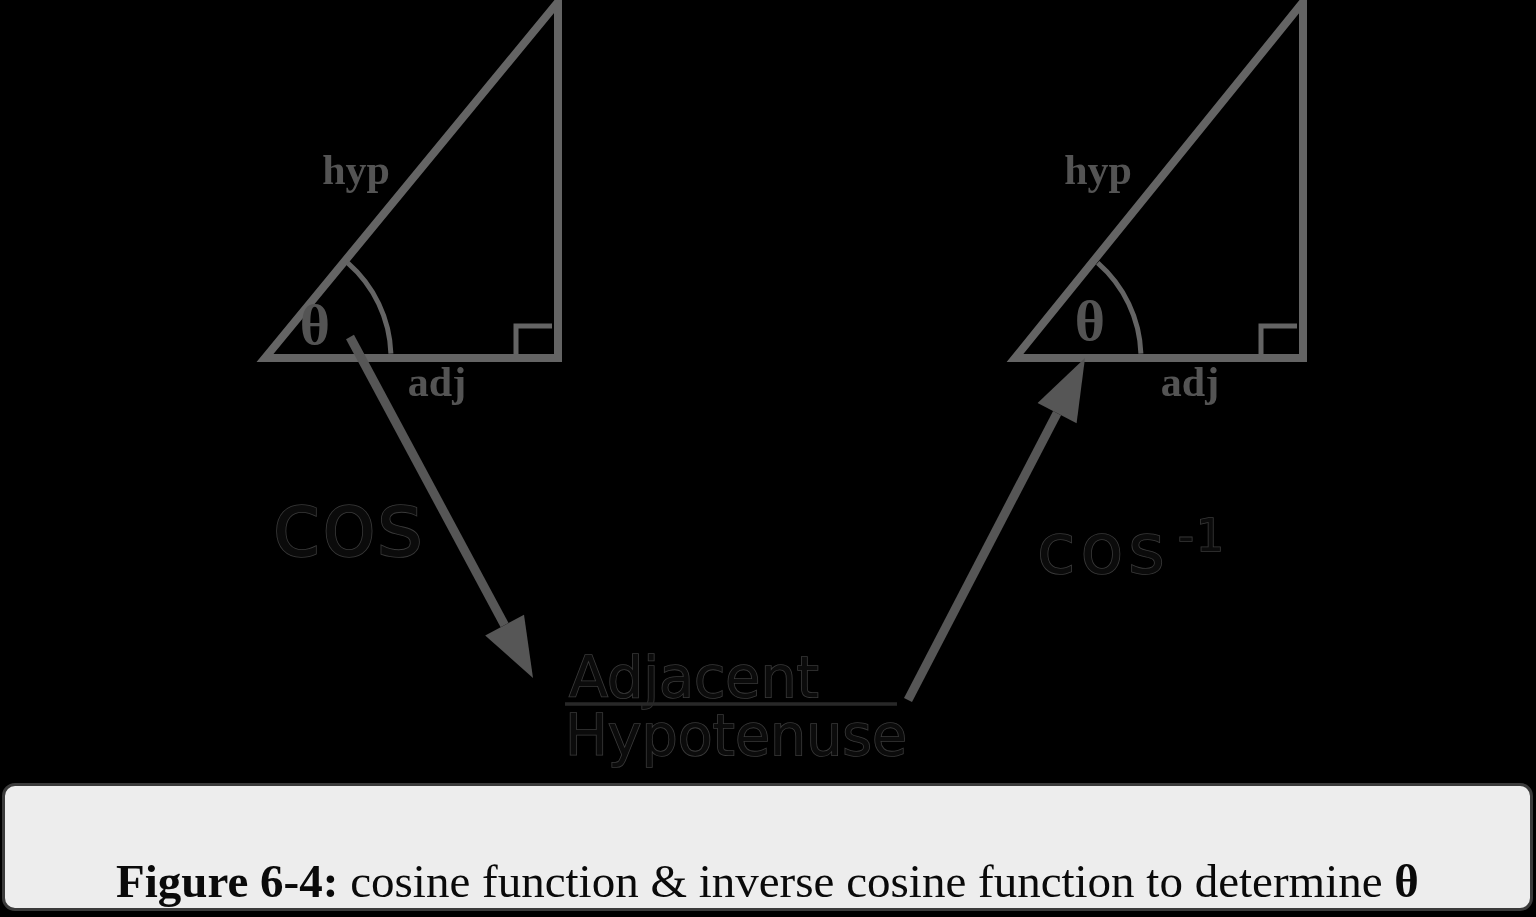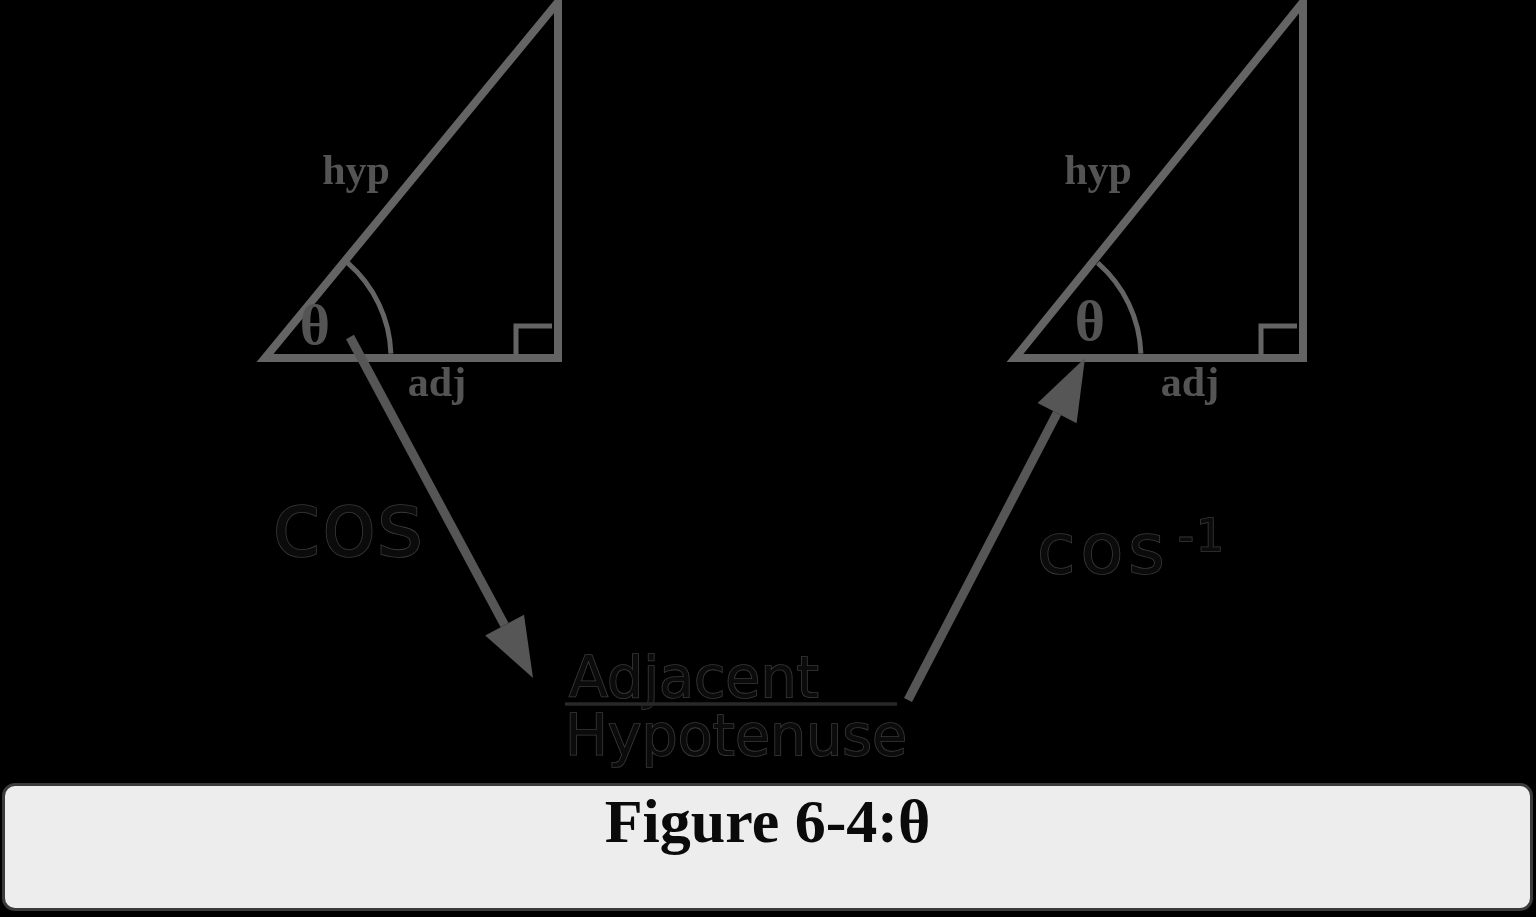--- a/index.html
+++ b/index.html
@@ -40,22 +40,22 @@
   .cos-right { font-size: 70px; letter-spacing: 5px; }
   .cos-sup   { font-size: 44px; letter-spacing: 2px; }
   .frac-text { font-size: 57px; text-anchor: middle; }
   .frac-bar  { stroke: var(--fraction-bar); stroke-width: 3.5; }
 
   .caption {
     position: absolute; left: 2px; top: 783px; width: 1531px; height: 128px;
     background: var(--caption-bg);
     border: 3px solid var(--caption-border);
     border-radius: 13px;
-    display: flex; align-items: flex-start; justify-content: center;
-    font-size: 62px; color: var(--caption-text);
+    display: flex; align-items: flex-end; justify-content: center;
+    font-size: 47px; color: var(--caption-text);
     white-space: pre-wrap;
   }
   .cap-bold { font-weight: bold; }
 </style>
 </head>
 <body>
 
 <div class="stage">
 
   <svg width="1536" height="917" viewBox="0 0 1536 917">
@@ -93,15 +93,15 @@
     <text class="dim-text cos-sup" x="1178" y="551">-1</text>
 
     <g>
       <text class="dim-text frac-text" x="694" y="697">Adjacent</text>
       <line class="frac-bar" x1="565" y1="704" x2="897" y2="704"></line>
       <text class="dim-text frac-text" x="736" y="755">Hypotenuse</text>
     </g>
   </svg>
 
   <div class="caption">
-    <span class="cap-bold">Figure 6-4:</span><span class="cap-bold">θ</span>
+    <span class="cap-bold">Figure 6-4:</span><span> cosine function &amp; inverse cosine function to determine </span><span class="cap-bold">θ</span>
   </div>
 </div>
 
 </body></html>

